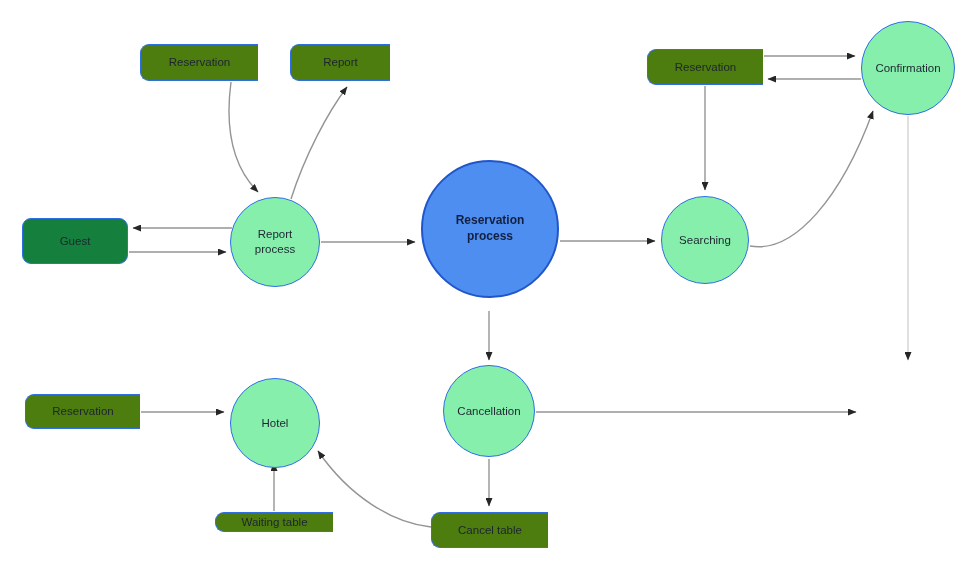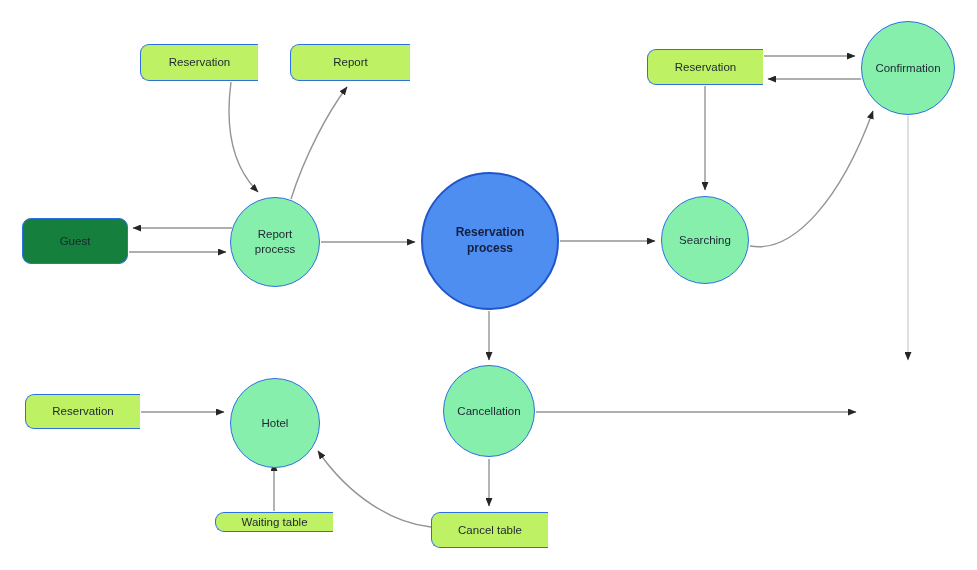--- a/index.html
+++ b/index.html
@@ -7,21 +7,21 @@
     position:relative; width:977px; height:570px; background:#ffffff;
     font-family:"Liberation Sans","DejaVu Sans",sans-serif; overflow:hidden;
   }
   #edges { position:absolute; left:0; top:0; width:977px; height:570px; }
 
   .node { position:absolute; display:flex; align-items:center; justify-content:center; box-sizing:border-box; }
   .node .label { text-align:center; color:#1d2530; font-size:11.5px; line-height:1.3; }
 
   
   .store {
-    background:#bef264;
+    background:#4d7c0f;
     border:1.7px solid #2e6fe4;
     border-right:none;
     border-radius:9px 0 0 9px;
   }
   
   .entity {
     background:#15803d;
     border:1.7px solid #2e6fe4;
     border-radius:9px;
   }
@@ -34,29 +34,29 @@
   .process .label { max-width:66px; }
   .process-main {
     background:#4e8ef1;
     border:2px solid #2156cb;
     border-radius:50%;
   }
   .process-main .label { max-width:92px; font-weight:bold; font-size:12px; color:#13203f; }
 
   
   #n-res-tl   { left:140px; top:44px;  width:118px; height:37px; }
-  #n-report   { left:290px; top:44px;  width:120px; height:37px; }
+  #n-report   { left:290px; top:44px;  width:100px; height:37px; }
   #n-guest    { left:22px;  top:218px; width:106px; height:46px; }
   #n-res-tr   { left:647px; top:49px;  width:116px; height:36px; }
   #n-res-bl   { left:25px;  top:394px; width:115px; height:35px; }
   #n-waiting  { left:215px; top:512px; width:118px; height:20px; }
   #n-cancelt  { left:431px; top:512px; width:117px; height:36px; }
 
   #n-query    { left:230px; top:197px; width:90px;  height:90px; }
-  #n-main     { left:421px; top:172px; width:138px; height:138px; }
+  #n-main     { left:421px; top:160px; width:138px; height:138px; }
   #n-search   { left:661px; top:196px; width:88px;  height:88px; }
   #n-confirm  { left:861px; top:21px;  width:94px;  height:94px; }
   #n-cancel   { left:443px; top:365px; width:92px;  height:92px; }
   #n-hotel    { left:230px; top:378px; width:90px;  height:90px; }
   #n-room     { left:862px; top:366px; width:94px;  height:94px; }
 
   .edge { fill:none; stroke:#949494; stroke-width:1.4; }
   .edge-light { stroke:#d3d3d3; }
 </style>
 </head>

